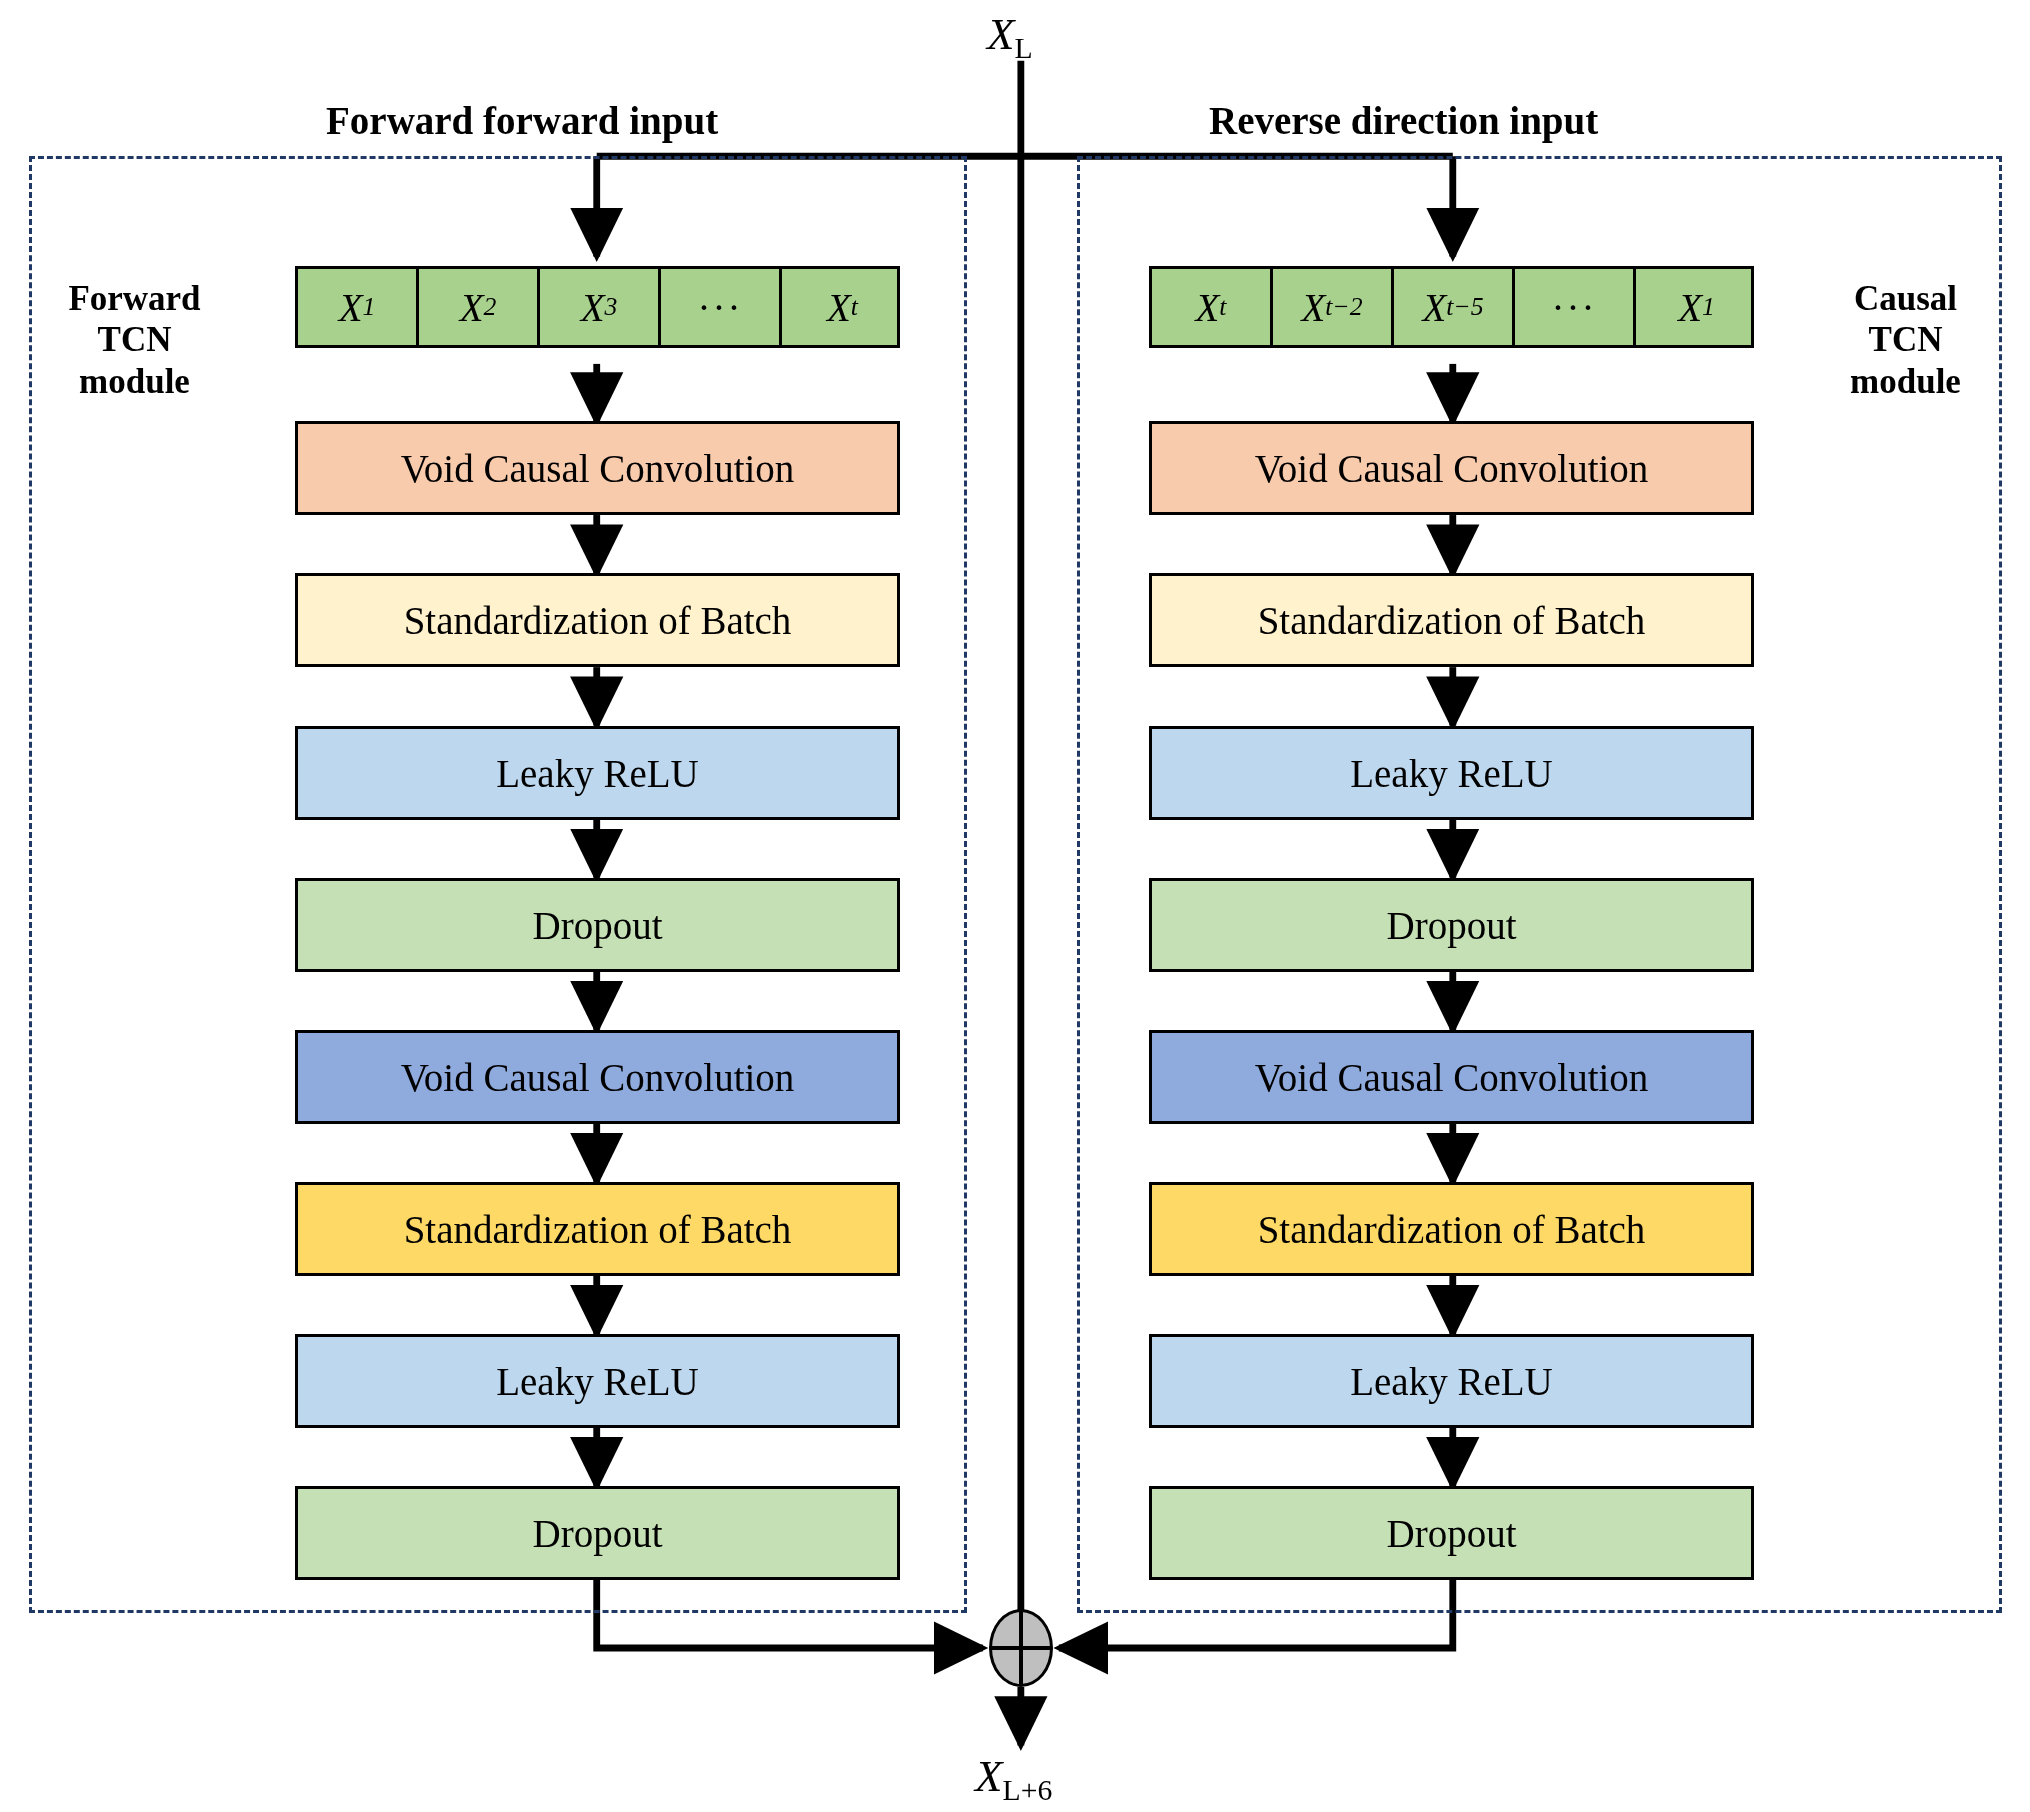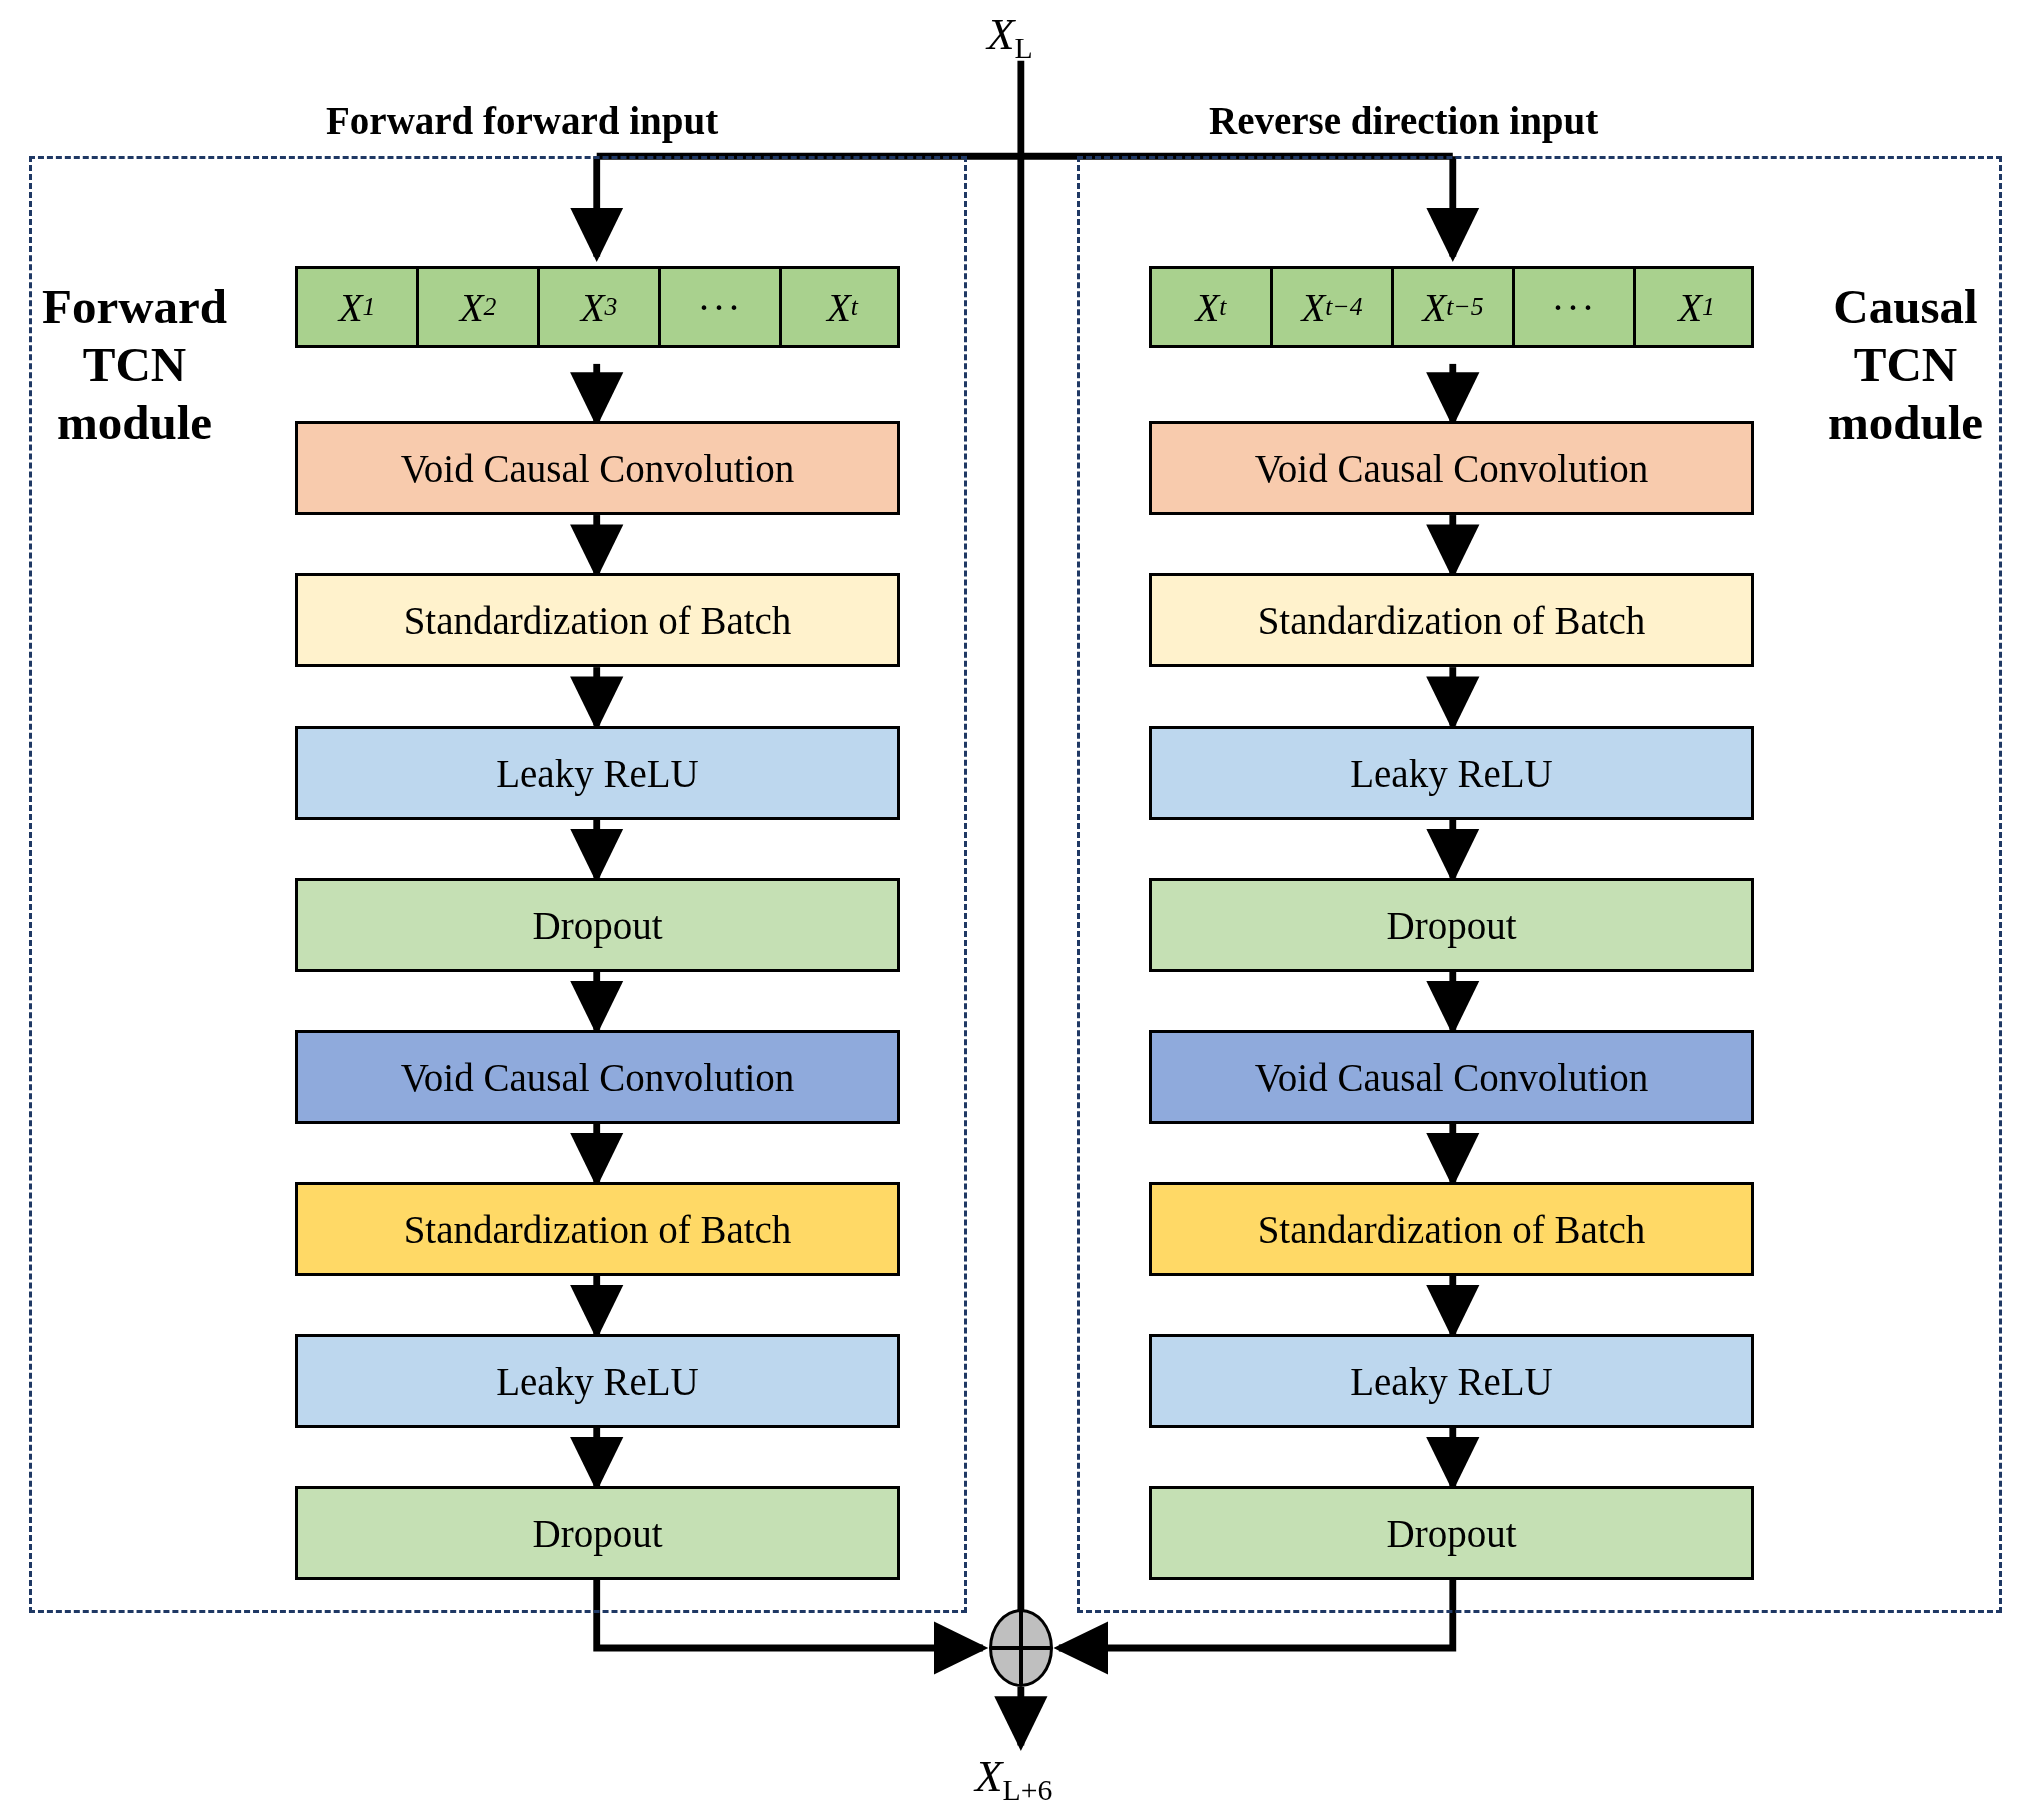--- a/index.html
+++ b/index.html
@@ -23,21 +23,21 @@
   .head-label{
     position:absolute;
     font-weight:bold;
     font-size:39px;
     white-space:nowrap;
     letter-spacing:0px;
   }
   .side-label{
     position:absolute;
     font-weight:bold;
-    font-size:49px;
+    font-size:35px;
     line-height:1.18;
     text-align:center;
     white-space:nowrap;
   }
 
   
   .math{
     position:absolute;
     font-family:"Liberation Serif","DejaVu Serif",serif;
     font-size:45px;
@@ -186,21 +186,21 @@
       </div>
     </div>
 
   <div class="seq" id="rev-seq" style="left:1149px;top:266px;width:605px;">
       <div class="seq-cell" style="width: 121px;">
         <span>X</span>
         <sub>t</sub>
       </div>
       <div class="seq-cell" style="width: 121px;">
         <span>X</span>
-        <sub>t−4</sub>
+        <sub>t−2</sub>
       </div>
       <div class="seq-cell" style="width: 121px;">
         <span>X</span>
         <sub>t−5</sub>
       </div>
       <div class="seq-cell dots" style="width: 121px;">···</div>
       <div class="seq-cell" style="width: 121px;">
         <span>X</span>
         <sub>1</sub>
       </div>

